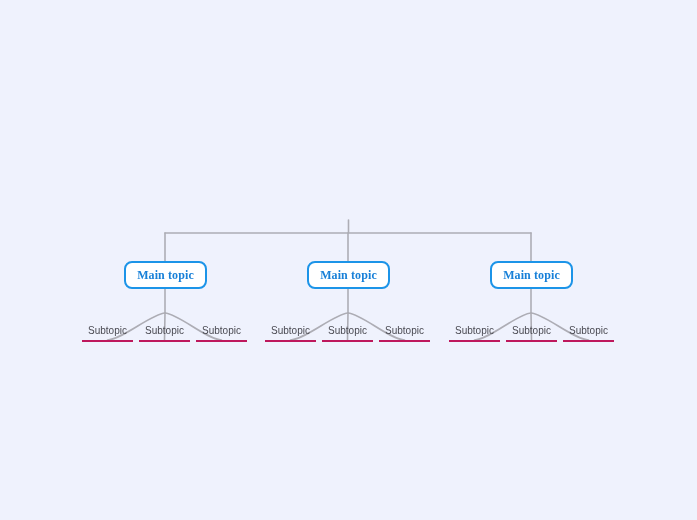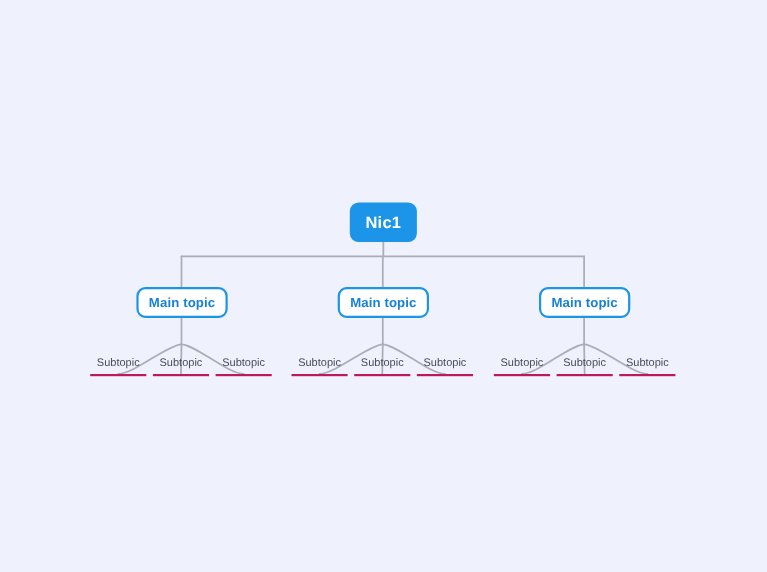--- a/index.html
+++ b/index.html
@@ -56,20 +56,21 @@
     display: flex;
     align-items: center;
     justify-content: center;
     background: #ffffff;
     color: #1880d8;
     border: 2px solid #1c94e8;
     font-weight: bold;
     font-size: 12px;
     border-radius: 8px;
     letter-spacing: 0.1px;
+    font-family: Liberation Serif, serif;
   }
 
   
   .sub-node {
     position: absolute;
     box-sizing: border-box;
     display: flex;
     align-items: flex-start;
     justify-content: center;
     color: #4a4a52;
@@ -97,21 +98,20 @@
       <path d="M 348 313 C 334 314, 306.5 339, 290.5 340" fill="none" stroke="#adadb5" stroke-width="1.6" stroke-linecap="round"></path>
       <path d="M 348 313 L 347.5 340" fill="none" stroke="#adadb5" stroke-width="1.6" stroke-linecap="round"></path>
       <path d="M 348 313 C 362 314, 388.5 339, 404.5 340" fill="none" stroke="#adadb5" stroke-width="1.6" stroke-linecap="round"></path>
       <path d="M 531 233 L 531 261" fill="none" stroke="#adadb5" stroke-width="1.6" stroke-linecap="round"></path>
       <path d="M 531 289 L 531 313" fill="none" stroke="#adadb5" stroke-width="1.6" stroke-linecap="round"></path>
       <path d="M 531 313 C 517 314, 490.5 339, 474.5 340" fill="none" stroke="#adadb5" stroke-width="1.6" stroke-linecap="round"></path>
       <path d="M 531 313 L 531.5 340" fill="none" stroke="#adadb5" stroke-width="1.6" stroke-linecap="round"></path>
       <path d="M 531 313 C 545 314, 572.5 339, 588.5 340" fill="none" stroke="#adadb5" stroke-width="1.6" stroke-linecap="round"></path>
     </svg>
 
-  <div class="root-node" style="left: 318px; top: 184px; width: 61px; height: 36px;">Nic1</div>
 
   <div id="nodes">
       <div class="main-node" style="left: 124px; top: 261px; width: 83px; height: 28px;">Main topic</div>
       <div class="sub-node" style="left: 82px; top: 325px; width: 51px; height: 17px;">Subtopic</div>
       <div class="sub-node" style="left: 139px; top: 325px; width: 51px; height: 17px;">Subtopic</div>
       <div class="sub-node" style="left: 196px; top: 325px; width: 51px; height: 17px;">Subtopic</div>
       <div class="main-node" style="left: 307px; top: 261px; width: 83px; height: 28px;">Main topic</div>
       <div class="sub-node" style="left: 265px; top: 325px; width: 51px; height: 17px;">Subtopic</div>
       <div class="sub-node" style="left: 322px; top: 325px; width: 51px; height: 17px;">Subtopic</div>
       <div class="sub-node" style="left: 379px; top: 325px; width: 51px; height: 17px;">Subtopic</div>

